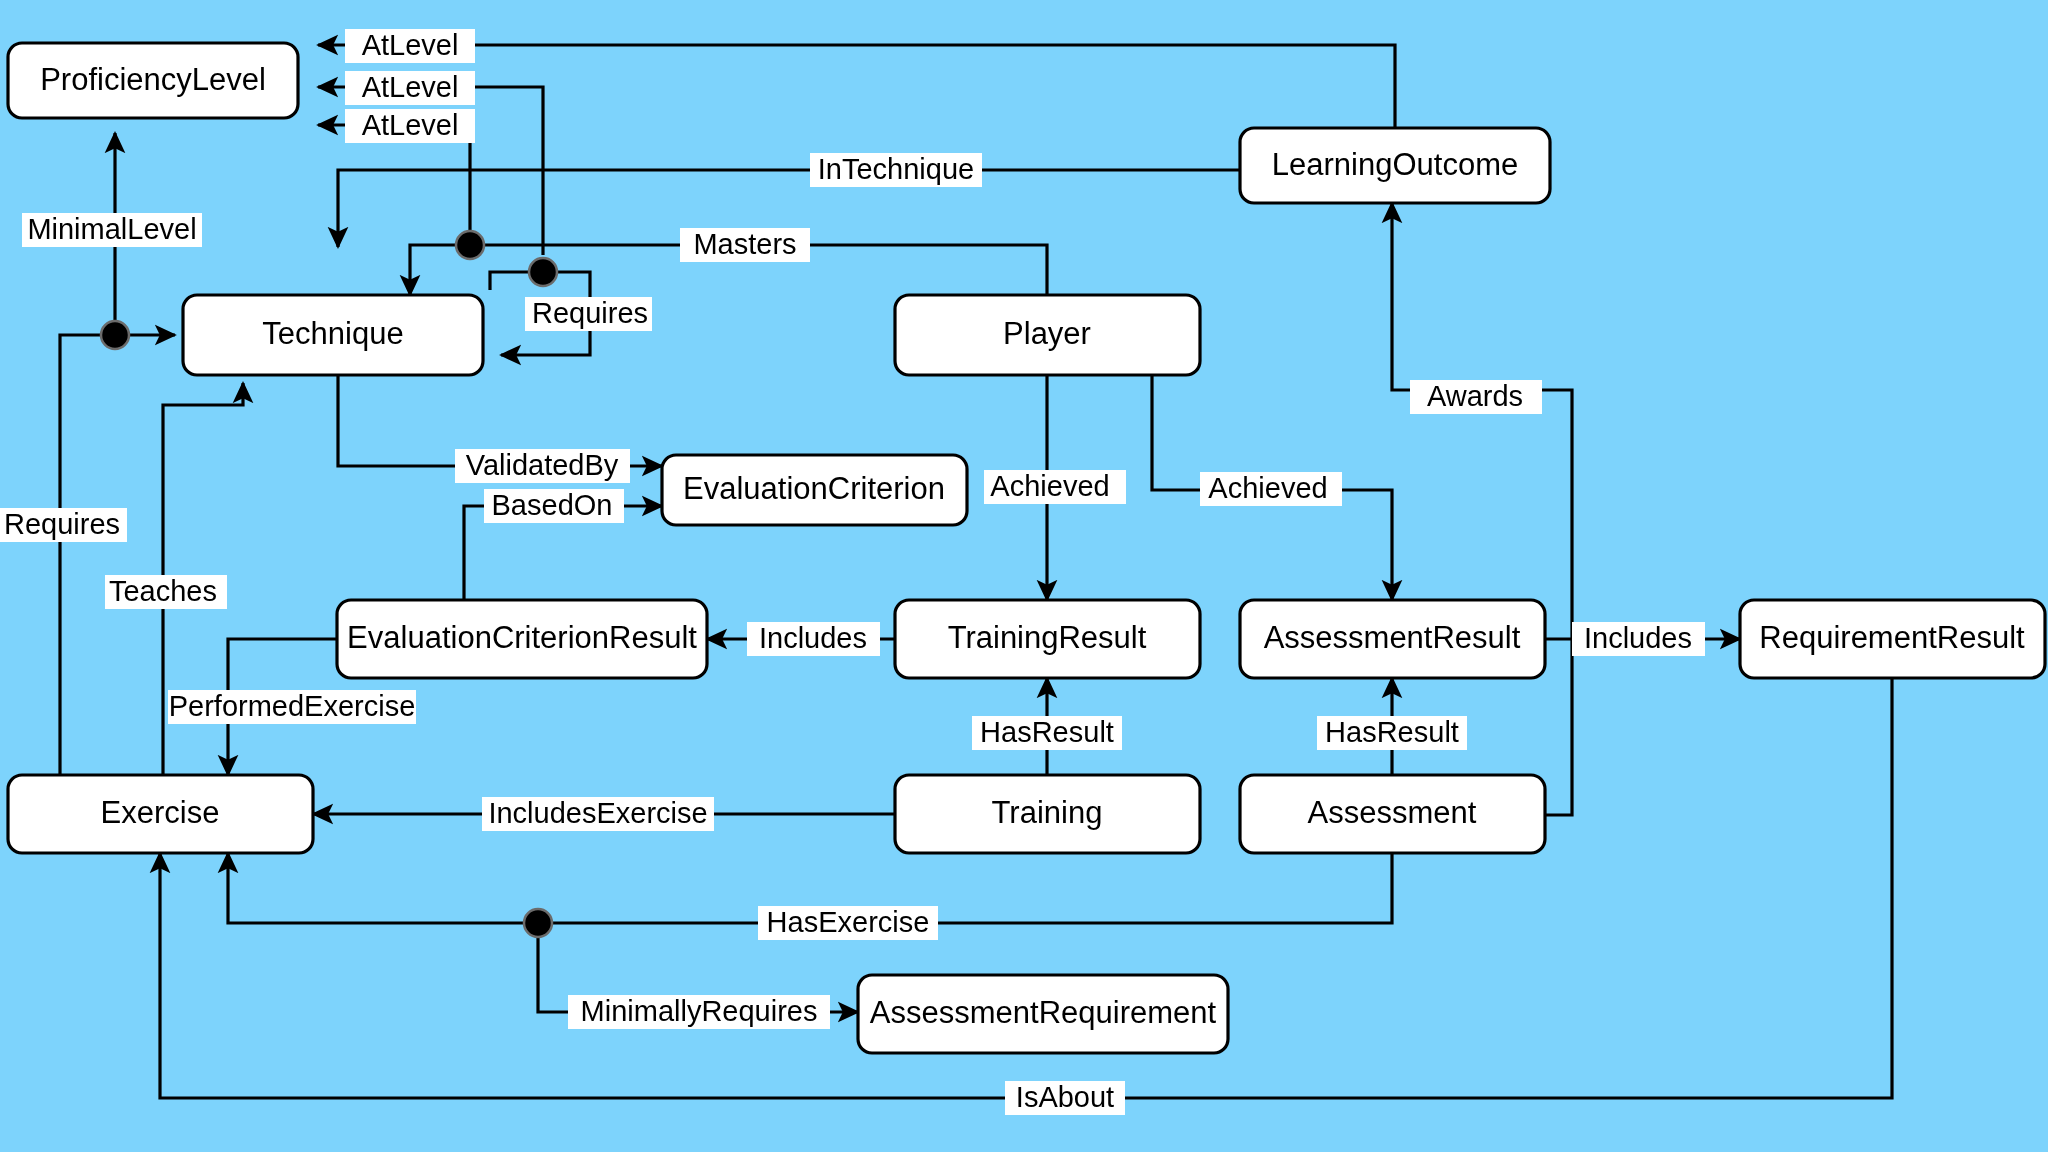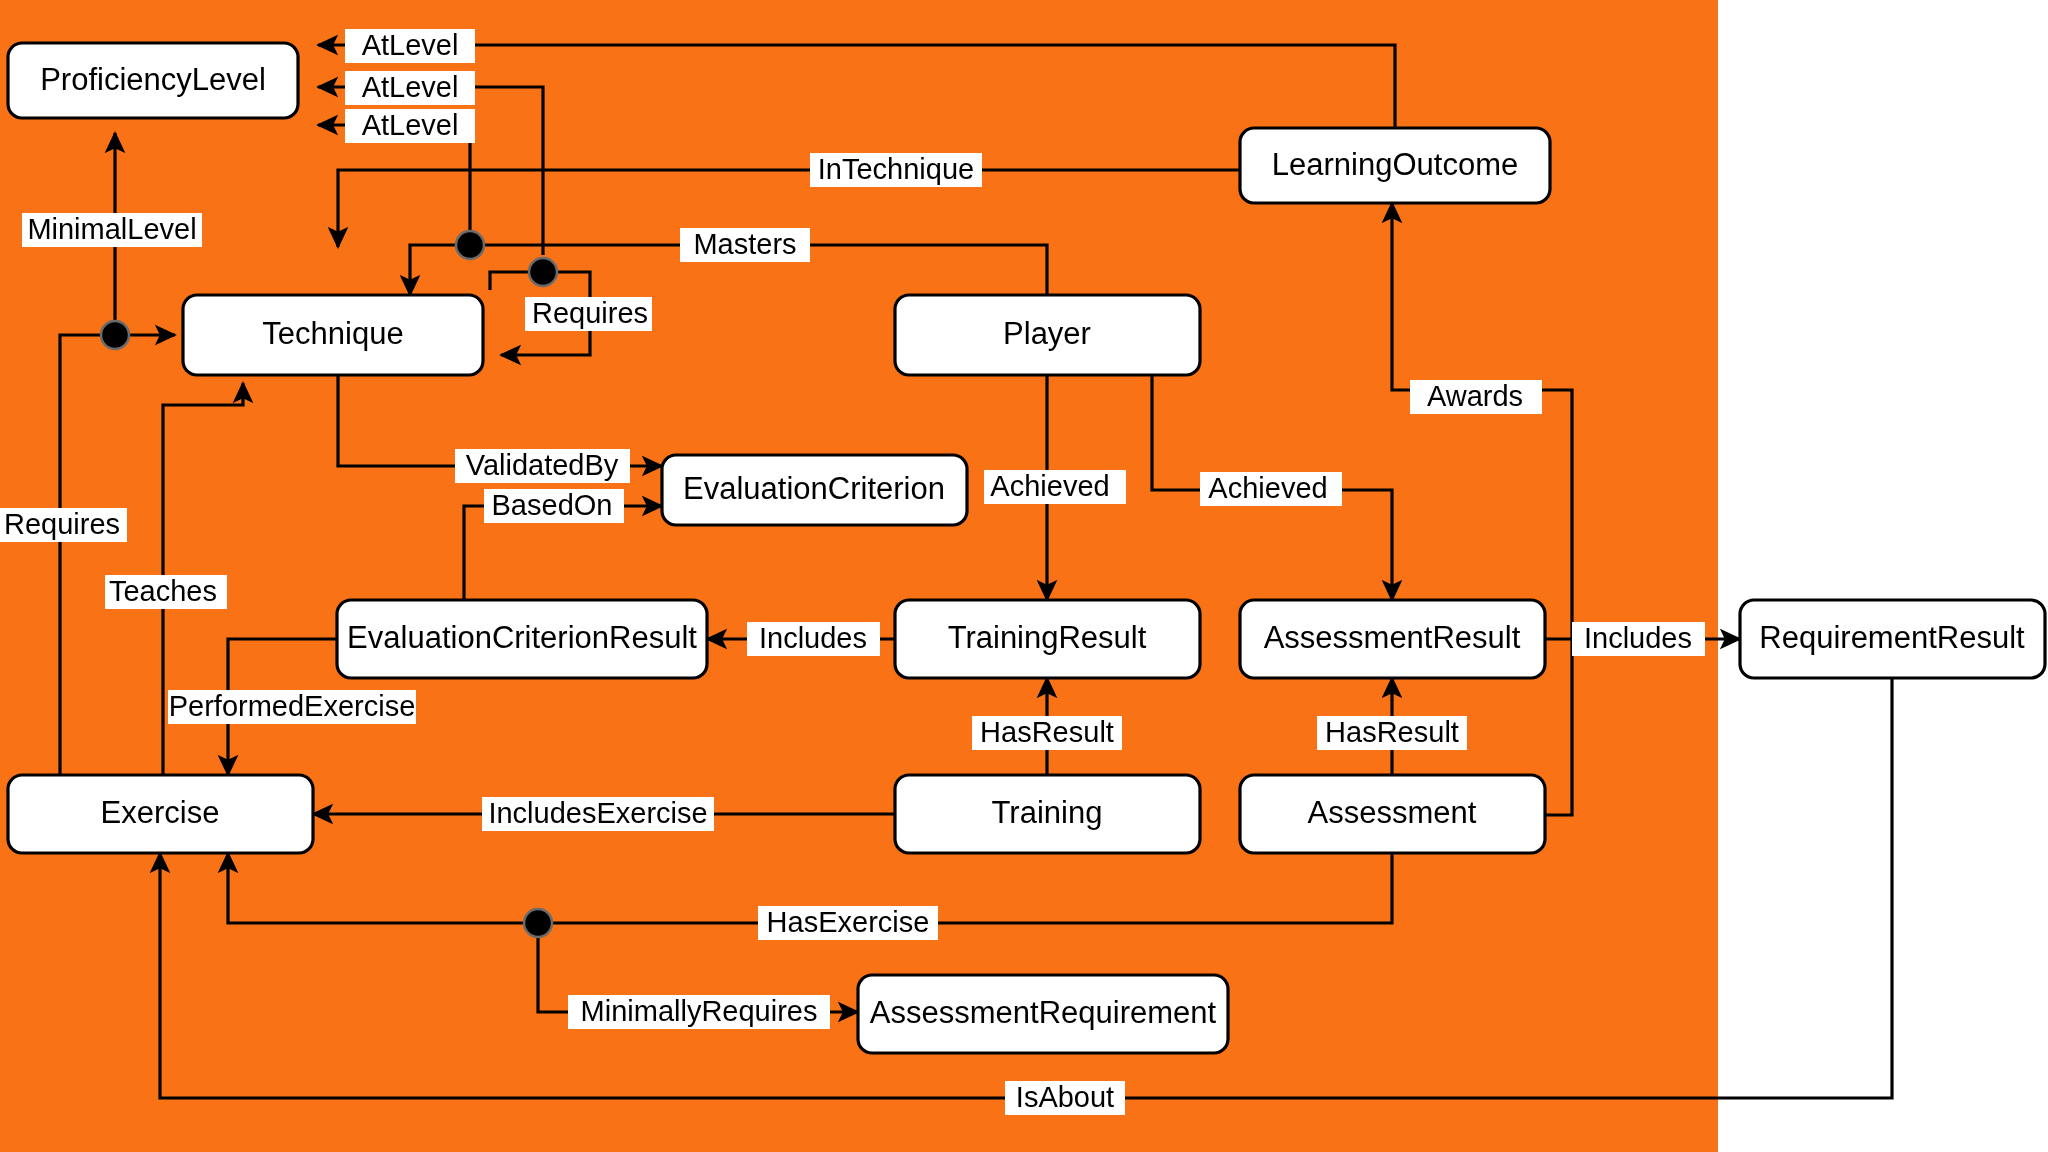--- a/index.html
+++ b/index.html
@@ -1,24 +1,24 @@
 <!DOCTYPE html>
 <html><head>
 <meta charset="utf-8">
 <style>
   html, body {
     margin: 0;
     padding: 0;
     background: #ffffff;
   }
   #diagram-root {
-    width: 1718px;
+    width: 2048px;
     height: 1152px;
     position: relative;
-    background: #f97316;
+    background: #7dd3fc;
     font-family: "Liberation Sans", sans-serif;
   }
   svg#graph {
     width: 2048px;
     height: 1152px;
     display: block;
   }
   .node-rect {
     fill: #ffffff;
     stroke: #000000;

